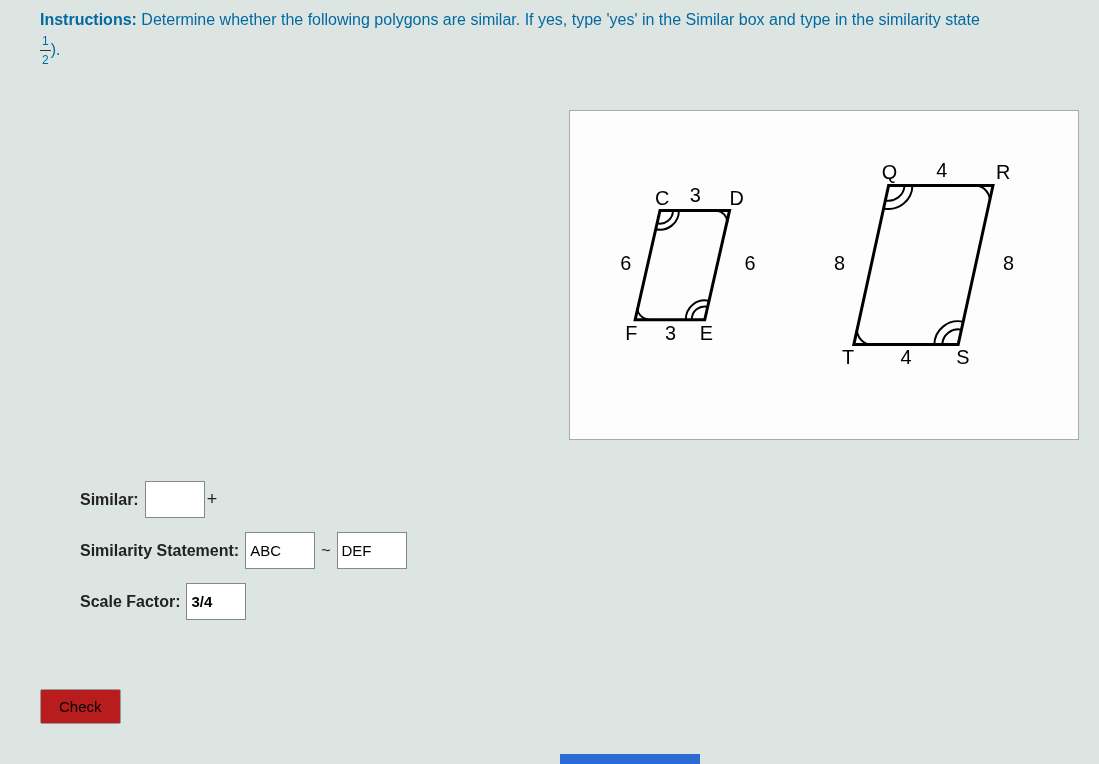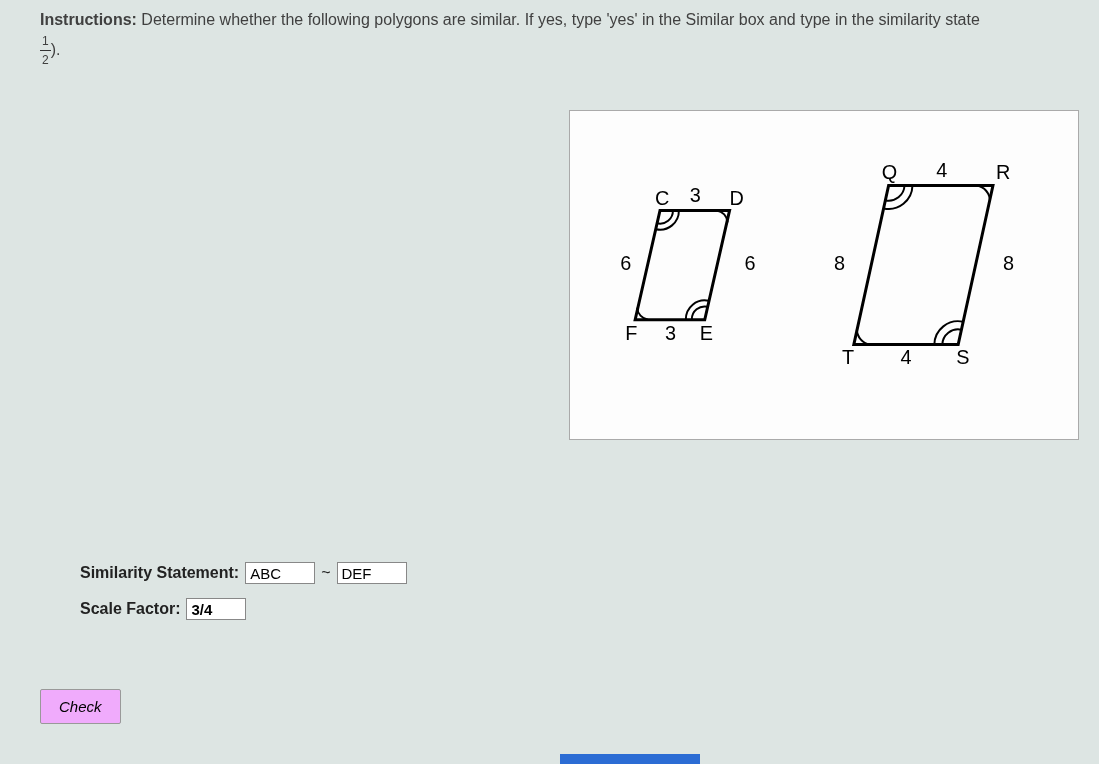--- a/index.html
+++ b/index.html
@@ -7,21 +7,21 @@
       font-family: Arial, sans-serif;
       background: #dde5e3;
       width: 1099px;
       height: 764px;
       overflow: hidden;
       position: relative;
     }
     .instructions {
       padding: 8px 60px 0 40px;
       font-size: 16px;
-      color: #404040;
+      color: #0369a1;
       line-height: 1.5;
     }
     .instructions b { font-weight: bold; }
     .fraction {
       display: inline-flex;
       flex-direction: column;
       vertical-align: middle;
       font-size: 12px;
       text-align: center;
     }
@@ -44,38 +44,37 @@
       font-size: 16px;
       color: #222;
     }
     .row { margin-bottom: 14px; display: flex; align-items: center; }
     .row label { font-weight: bold; margin-right: 6px; }
     .row input {
       border: 1px solid #888;
       background: #fff;
       font-size: 15px;
       padding: 2px 4px;
-      height: 22px;
+      height: 37px;
     }
     .similar-input { width: 60px; }
     .stmt-input { width: 70px; }
     .scale-input { width: 60px; font-weight: bold; }
     .plus { font-size: 18px; margin-left: 2px; }
     .tilde { margin: 0 6px; }
     .check-btn {
       position: absolute;
       left: 40px;
       bottom: 40px;
-      background: #f0abfc;
+      background: #b91c1c;
       border: 1px solid #999;
       padding: 8px 18px;
       font-size: 15px;
       border-radius: 2px;
       cursor: pointer;
-      font-style: italic;
     }
     .bottom-blue {
       position: absolute;
       bottom: 0;
       left: 560px;
       width: 140px;
       height: 10px;
       background: #2b6cd4;
     }
     text { font-family: Arial, sans-serif; }
@@ -129,20 +128,25 @@
       <text x="368" y="66" font-size="20">4</text>
       <text x="265" y="160" font-size="20">8</text>
       <text x="435" y="160" font-size="20">8</text>
       <text x="332" y="255" font-size="20">4</text>
     </g>
   </svg>
 </div>
 
 <div class="form-area">
   <div class="row">
+    <label>Similar:</label>
+    <input class="similar-input" value="" style="">
+    <span class="plus">+</span>
+  </div>
+  <div class="row">
     <label>Similarity Statement:</label>
     <input class="stmt-input" value="ABC" style="">
     <span class="tilde">~</span>
     <input class="stmt-input" value="DEF" style="">
   </div>
   <div class="row">
     <label>Scale Factor:</label>
     <input class="scale-input" value="3/4" style="">
   </div>
 </div>

